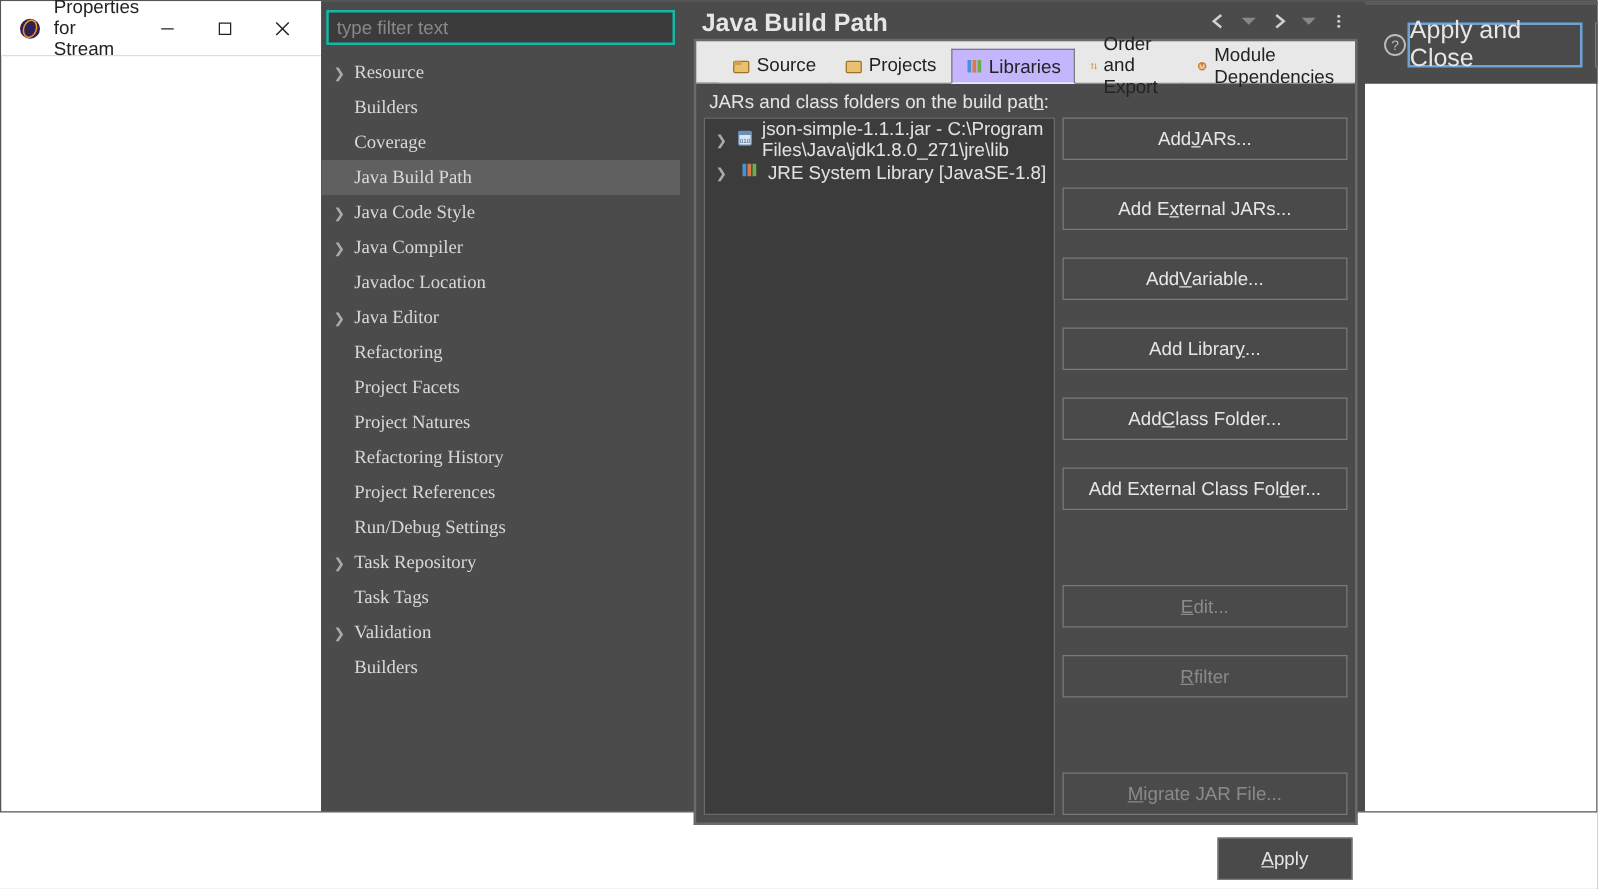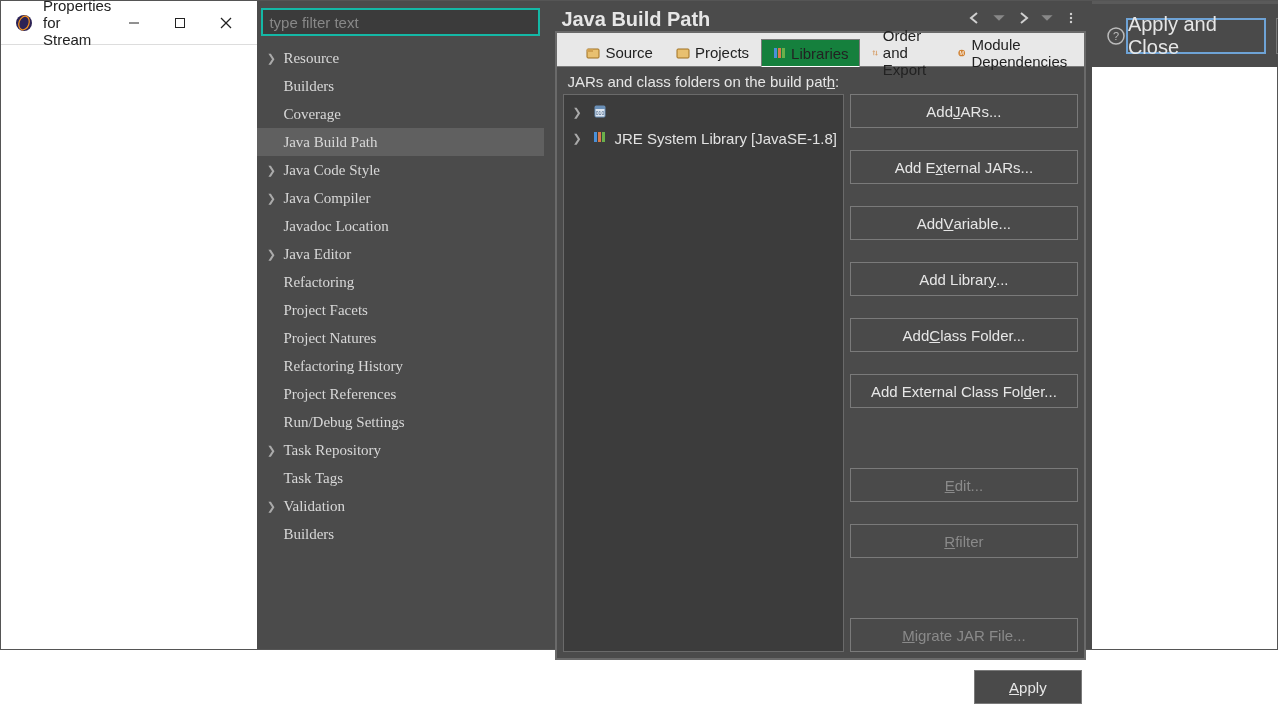--- a/index.html
+++ b/index.html
@@ -33,21 +33,21 @@
 .main-header { height: 48px; display: flex; align-items: center; padding: 4px 6px 0 6px; }
 .main-title { font-size: 20px; font-weight: 600; color: #e6e6e6; flex: 1; }
 .hdr-icons { display: flex; align-items: center; gap: 6px; color: #d0d0d0; }
 .hdr-icon { cursor: pointer; padding: 2px; }
 .hdr-icon svg { width: 14px; height: 14px; }
 
 .content-panel { flex: 1; border: 2px solid #6a6a6a; background: #4b4b4b; display: flex; flex-direction: column; }
 
 .tabstrip { height: 34px; background: #e8e8e8; display: flex; align-items: flex-end; border-bottom: 1px solid #7a7a7a; padding-left: 18px; padding-top: 4px; }
 .tab { height: 28px; display: flex; align-items: center; gap: 5px; padding: 0 10px; font-size: 15px; color: #222; cursor: pointer; border: 1px solid transparent; border-bottom: none; background: #e8e8e8; margin-right: 1px; }
-.tab.active { background: #15803d; border: 1px solid #7a7a7a; border-bottom: 1px solid #fff; margin-bottom: -1px; }
+.tab.active { background: #c4b5fd; border: 1px solid #7a7a7a; border-bottom: 1px solid #fff; margin-bottom: -1px; }
 .tab-icon { width: 14px; height: 14px; }
 
 .listlabel { padding: 6px 10px 4px 10px; font-size: 15px; color: #e5e5e5; }
 .listlabel .mn { text-decoration: underline; }
 
 .list-area { flex: 1; display: flex; gap: 6px; padding: 0 6px 6px 6px; }
 .treebox { flex: 1; background: #3c3c3c; border: 1px solid #6a6a6a; padding: 4px 0; overflow: auto; }
 .lib-item { display: flex; align-items: center; height: 26px; font-size: 15px; color: #e2e2e2; padding-left: 8px; gap: 6px; cursor: pointer; }
 .lib-item .expander { width: 14px; color: #aaa; font-size: 11px; }
 .lib-icon { width: 16px; height: 16px; }
@@ -253,20 +253,21 @@
 
         <div class="list-area">
           <div class="treebox" id="lib-tree">
               <div class="lib-item">
                 <span class="expander">❯</span>
                 <span><svg class="lib-icon" viewBox="0 0 16 16">
                     <rect x="3" y="3" width="10" height="11" rx="1" fill="#dde6f0" stroke="#6a90b8"></rect>
                     <rect x="3" y="3" width="10" height="3" fill="#6a90b8"></rect>
                     <text x="8" y="12" text-anchor="middle" font-size="5" fill="#3a5a80">010</text>
                   </svg></span>
+                <span>json-simple-1.1.1.jar - C:\Program Files\Java\jdk1.8.0_271\jre\lib</span>
               </div>
               <div class="lib-item">
                 <span class="expander">❯</span>
                 <span><svg class="lib-icon" viewBox="0 0 16 16">
                     <rect x="2" y="3" width="3" height="10" fill="#4a90d9"></rect>
                     <rect x="6" y="3" width="3" height="10" fill="#d97a4a"></rect>
                     <rect x="10" y="3" width="3" height="10" fill="#6ab04a"></rect>
                   </svg></span>
                 <span>JRE System Library [JavaSE-1.8]</span>
               </div>

